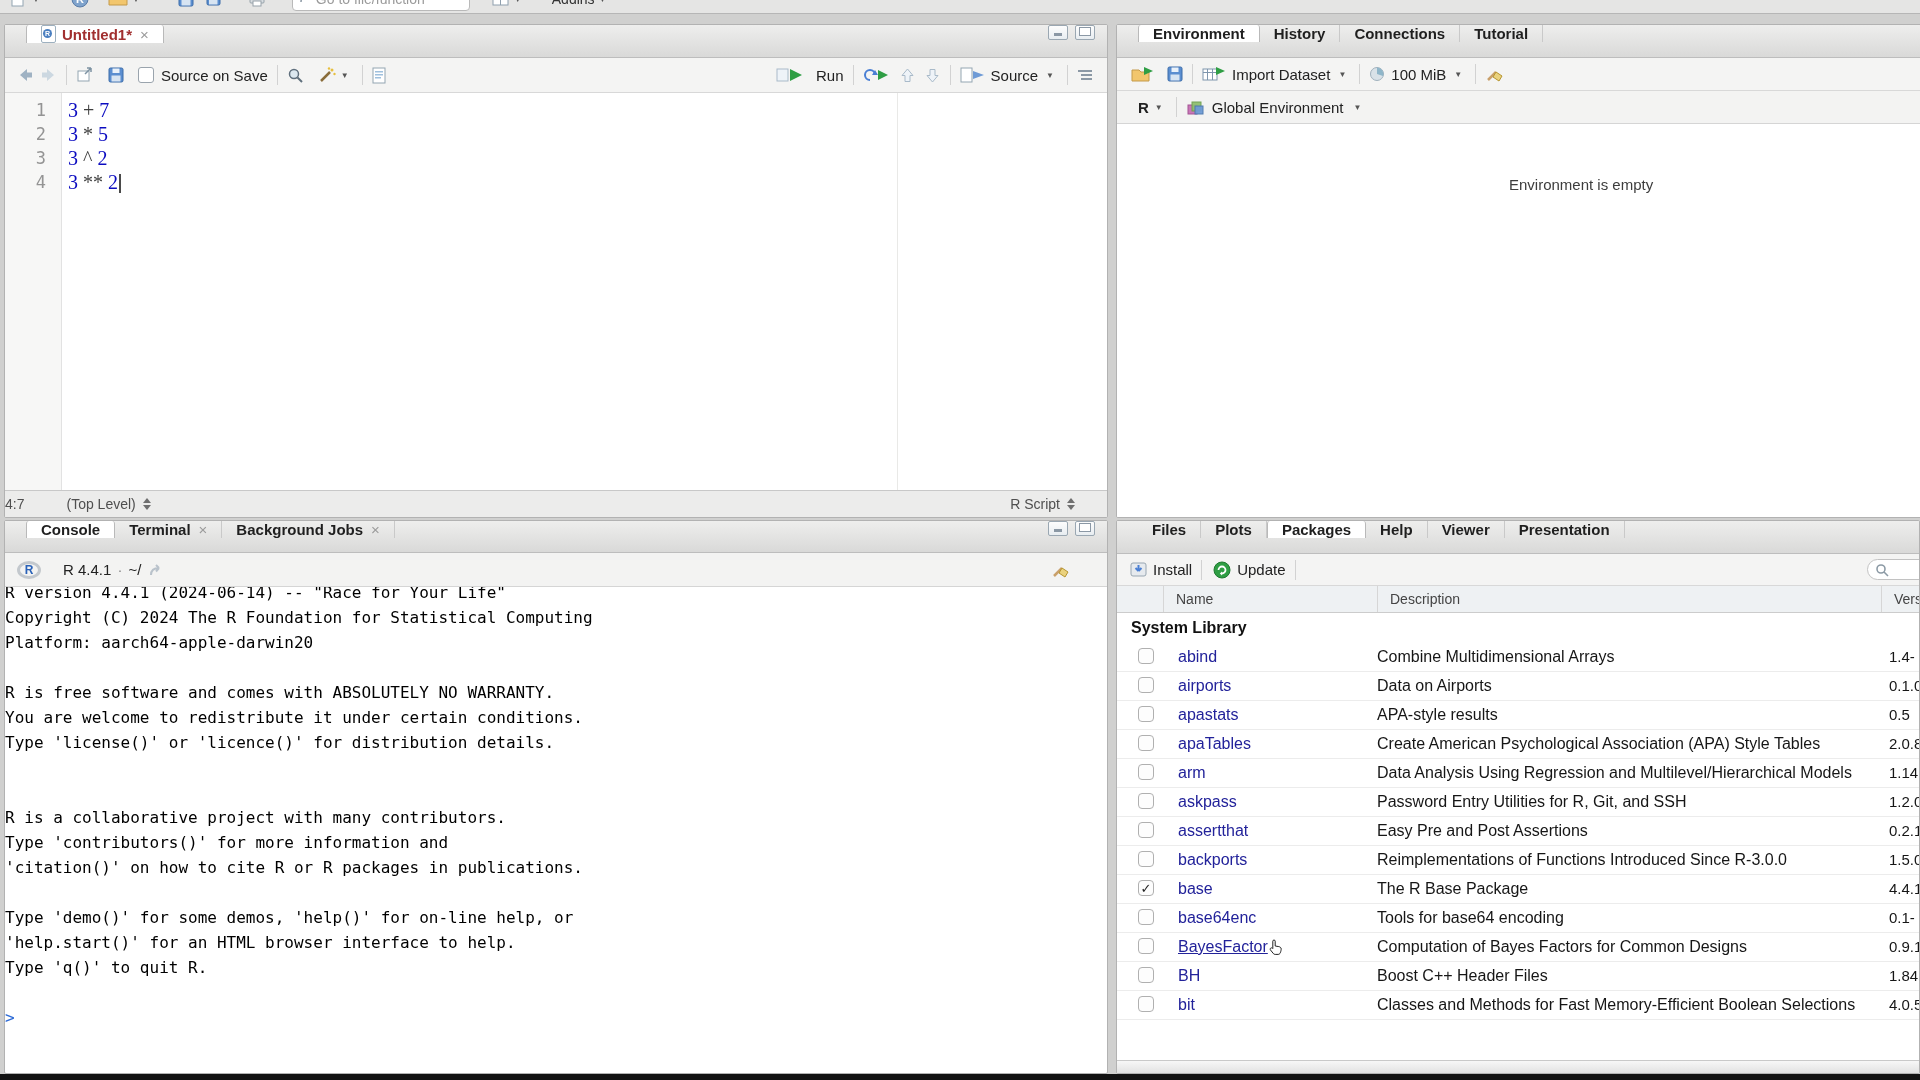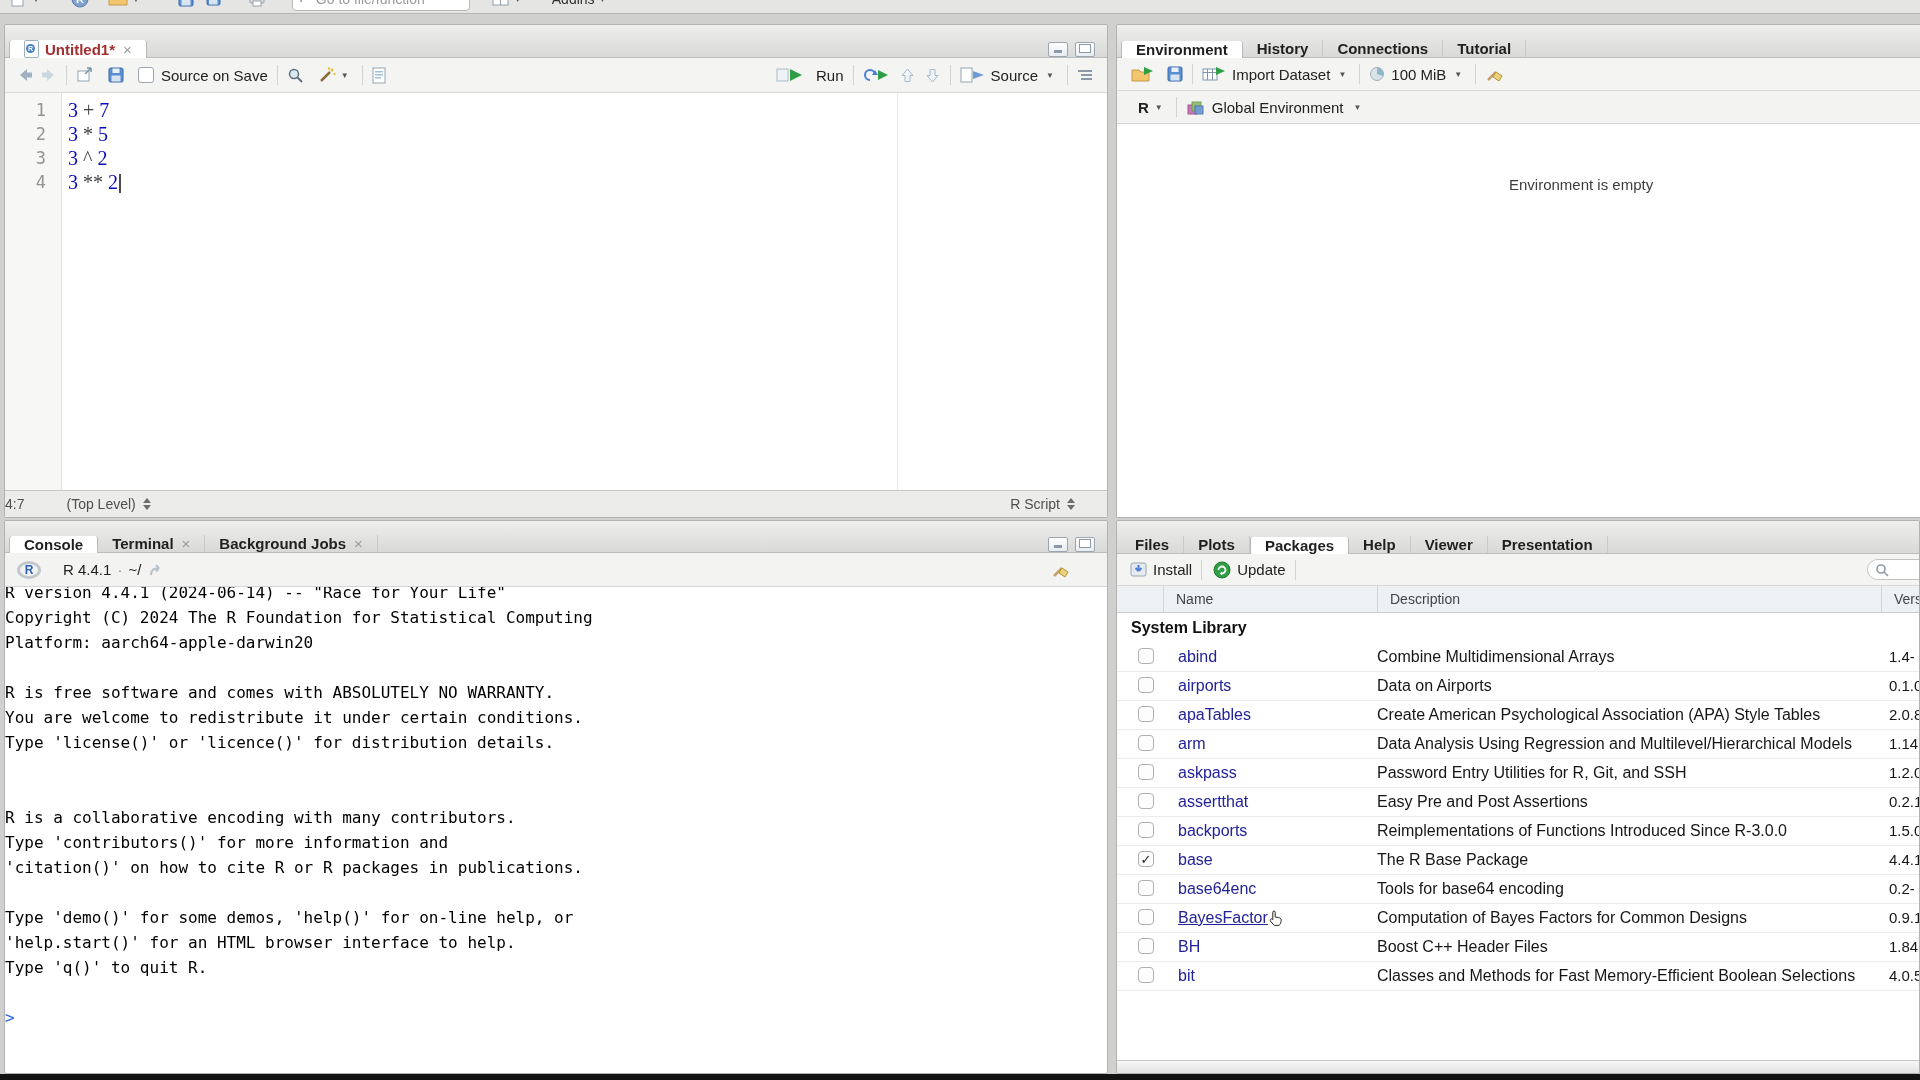--- a/index.html
+++ b/index.html
@@ -14,21 +14,21 @@
   .ticon{flex:none}
   .caret{font-size:8px;color:#555;margin:0 4px}
   .goto-box{width:170px;height:22px;background:#fff;border:1px solid #b9b9b9;border-radius:4px;
     display:flex;align-items:center;padding-left:6px;color:#9a9a9a;font-size:14px;gap:5px}
   .addins{font-size:14px;color:#333;margin-left:26px}
 
   
   .pane{position:absolute;background:#fff;border:1px solid #b2b2b2;box-sizing:border-box;
     overflow:hidden;border-radius:2px}
   .tabbar{height:33px;background:linear-gradient(#eeeeed,#d9d9d8);border-bottom:1px solid #bdbdbd;
-    display:flex;align-items:flex-end;padding-left:4px;box-sizing:border-box}
+    display:flex;align-items:flex-start;padding-left:21px;box-sizing:border-box}
   .tab{display:flex;align-items:center;padding:0 14px;font-size:15px;font-weight:bold;color:#1f1f1f;
     border-right:1px solid #c9c9c9;white-space:nowrap}
   .tab.active{background:#fff;border-left:1px solid #b9b9b9;border-right:1px solid #b9b9b9;
     margin-bottom:-1px;border-top-left-radius:3px;border-top-right-radius:3px}
   .tab-close{color:#9b9b9b;font-weight:normal;margin-left:8px;font-size:15px;line-height:1}
   .toolbar{height:35px;background:#f4f4f3;border-bottom:1px solid #d8d8d8;display:flex;
     align-items:center;box-sizing:border-box;position:relative}
   .sep{width:1px;height:20px;background:#d2d2d2;margin:0 9px;flex:none}
   .tlabel{font-size:15px;color:#222;white-space:nowrap}
   .winbtns{margin-left:auto;display:flex;gap:7px;align-items:center;margin-right:12px}
@@ -315,21 +315,21 @@
     <div class="console-lines" id="console-lines">
           <div>R version 4.4.1 (2024-06-14) -- "Race for Your Life"</div>
           <div>Copyright (C) 2024 The R Foundation for Statistical Computing</div>
           <div>Platform: aarch64-apple-darwin20</div>
           <div>&nbsp;</div>
           <div>R is free software and comes with ABSOLUTELY NO WARRANTY.</div>
           <div>You are welcome to redistribute it under certain conditions.</div>
           <div>Type 'license()' or 'licence()' for distribution details.</div>
           <div>&nbsp;</div>
           <div>&nbsp;</div>
-          <div>R is a collaborative encoding with many contributors.</div>
+          <div>R is a collaborative project with many contributors.</div>
           <div>Type 'contributors()' for more information and</div>
           <div>'citation()' on how to cite R or R packages in publications.</div>
           <div>&nbsp;</div>
           <div>Type 'demo()' for some demos, 'help()' for on-line help, or</div>
           <div>'help.start()' for an HTML browser interface to help.</div>
           <div>Type 'q()' to quit R.</div>
           <div>&nbsp;</div>
           <div class="prompt">&gt;</div>
         </div>
   </div>
@@ -478,20 +478,28 @@
               <div class="cb"></div>
             </div>
             <div><span class="pkg-link"><span class="nm">airports</span></span></div>
             <div class="pkg-desc">Data on Airports</div>
             <div class="pkg-ver">0.1.0</div>
           </div>
           <div class="pkg-row">
             <div>
               <div class="cb"></div>
             </div>
+            <div><span class="pkg-link"><span class="nm">apastats</span></span></div>
+            <div class="pkg-desc">APA-style results</div>
+            <div class="pkg-ver">0.5</div>
+          </div>
+          <div class="pkg-row">
+            <div>
+              <div class="cb"></div>
+            </div>
             <div><span class="pkg-link"><span class="nm">apaTables</span></span></div>
             <div class="pkg-desc">Create American Psychological Association (APA) Style Tables</div>
             <div class="pkg-ver">2.0.8</div>
           </div>
           <div class="pkg-row">
             <div>
               <div class="cb"></div>
             </div>
             <div><span class="pkg-link"><span class="nm">arm</span></span></div>
             <div class="pkg-desc">Data Analysis Using Regression and Multilevel/Hierarchical Models</div>
@@ -528,21 +536,21 @@
             <div><span class="pkg-link"><span class="nm">base</span></span></div>
             <div class="pkg-desc">The R Base Package</div>
             <div class="pkg-ver">4.4.1</div>
           </div>
           <div class="pkg-row">
             <div>
               <div class="cb"></div>
             </div>
             <div><span class="pkg-link"><span class="nm">base64enc</span></span></div>
             <div class="pkg-desc">Tools for base64 encoding</div>
-            <div class="pkg-ver">0.2-</div>
+            <div class="pkg-ver">0.1-</div>
           </div>
           <div class="pkg-row">
             <div>
               <div class="cb"></div>
             </div>
             <div><span class="pkg-link hovered"><span class="nm">BayesFactor</span><svg class="hand" width="16" height="18" viewBox="0 0 16 18">
                   <path d="M6 1c.7 0 1.2.5 1.2 1.2V7l3.6.6c1.2.2 2.4 1 2.4 2.4 0 .6-.3 2.4-.9 3.8-.4 1-1.2 1.6-2.3 1.6H7.2c-.7 0-1.4-.3-1.9-.9L2.5 11c-.5-.6-.4-1.4.2-1.9.5-.4 1.2-.3 1.7.1l.4.4V2.2C4.8 1.5 5.3 1 6 1z" fill="#fff" stroke="#222" stroke-width="1"></path>
                 </svg></span></div>
             <div class="pkg-desc">Computation of Bayes Factors for Common Designs</div>
             <div class="pkg-ver">0.9.1</div>

